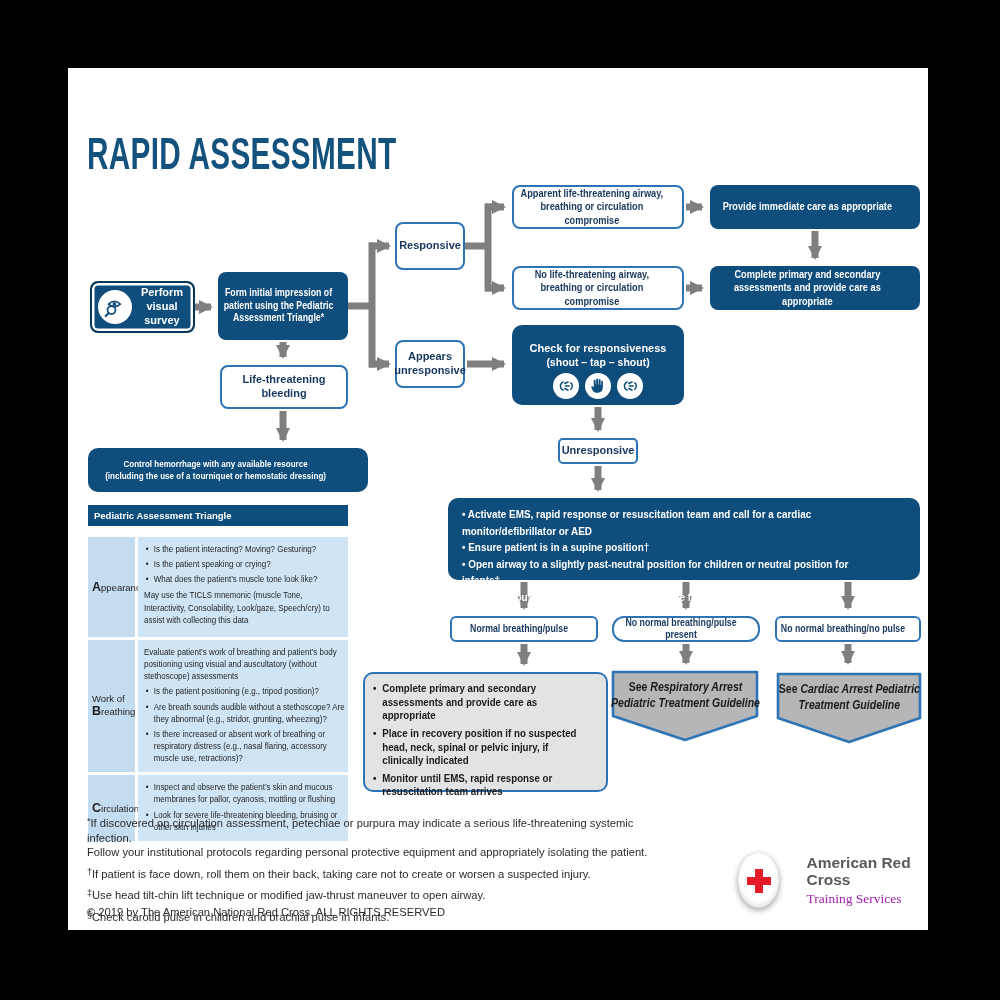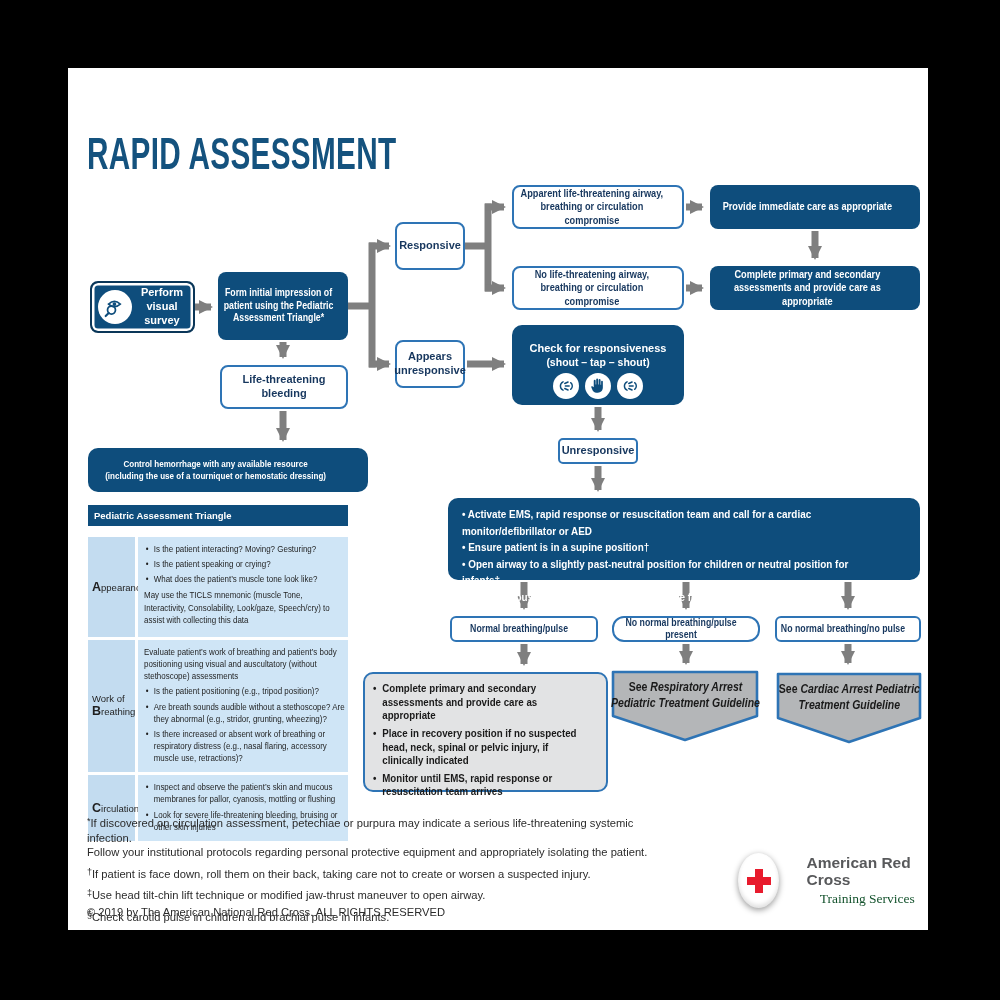--- a/index.html
+++ b/index.html
@@ -92,21 +92,21 @@
   .fn-marker{vertical-align:3px;font-size:9px;}
   .fn-text{white-space:pre-line;}
   #copyright{position:absolute;left:19px;top:838px;font-size:11.2px;color:#2b2b2b;z-index:2;}
 
   
   #logo{position:absolute;left:670px;top:785px;display:flex;align-items:center;gap:27px;z-index:2;}
   .cross-btn{width:52px;height:55px;background:#fff;border-radius:50%;
     box-shadow:0 2px 6px rgba(0,0,0,.4), inset 0 -3px 4px rgba(0,0,0,.12);
     display:flex;align-items:center;justify-content:center;}
   .logo-org{font-size:15.5px;font-weight:bold;color:#58595b;line-height:1.1;}
-  .logo-div{font-family:"Liberation Serif","DejaVu Serif",serif;font-size:13.5px;color:#14532d;margin-top:3px;text-align:center;}
+  .logo-div{font-family:"Liberation Serif","DejaVu Serif",serif;font-size:13.5px;color:#a21caf;margin-top:3px;}
 </style>
 </head>
 <body>
 
 <div class="sheet">
 
   <div class="page-title">RAPID ASSESSMENT</div>
 
   <svg class="connectors" viewBox="0 0 860 862">
     <defs>

